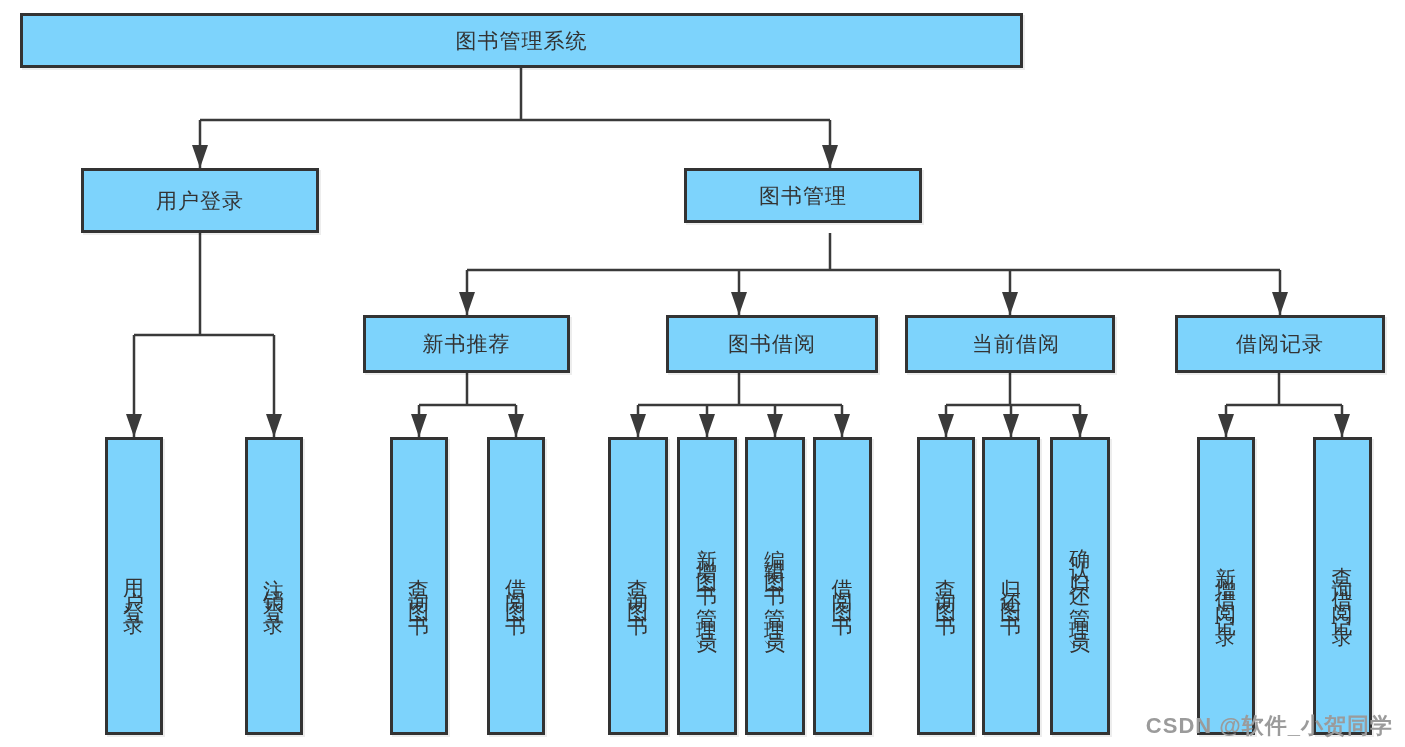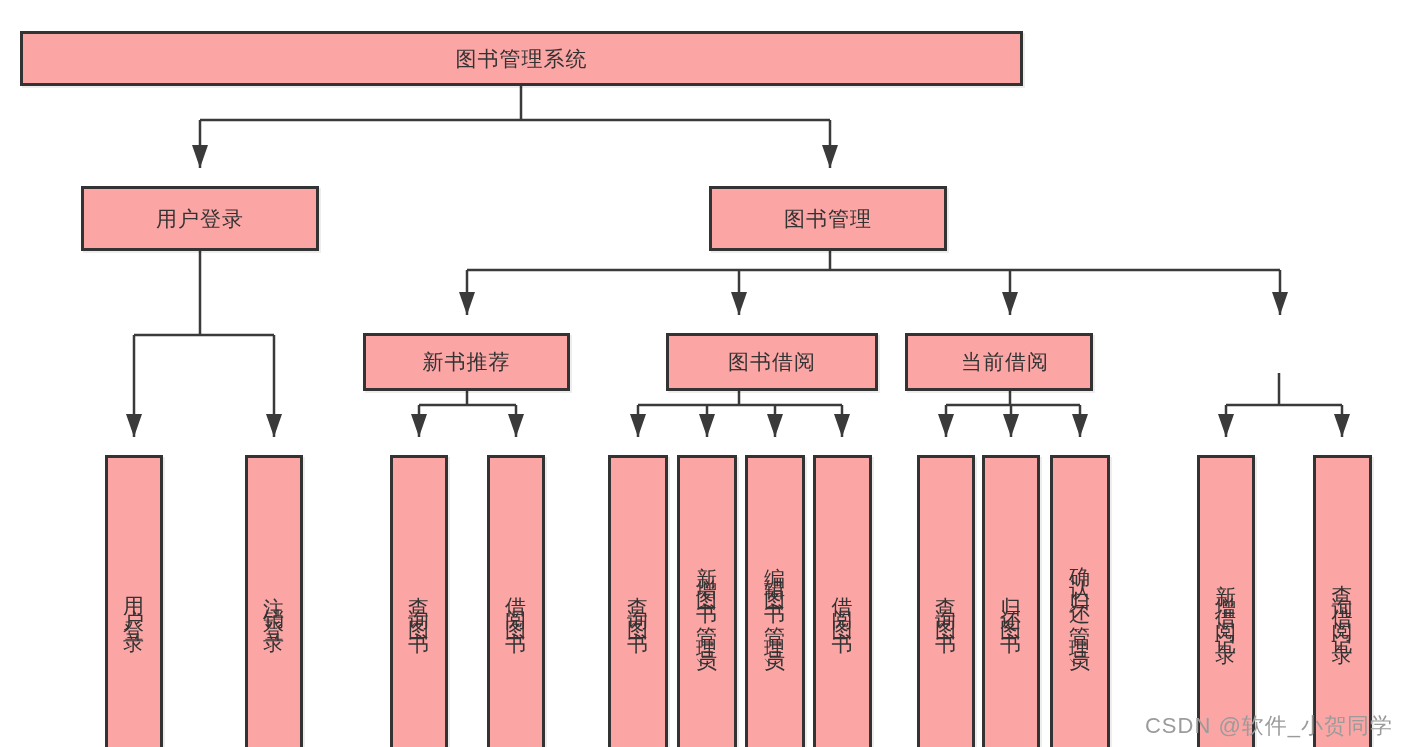--- a/index.html
+++ b/index.html
@@ -29,49 +29,48 @@
   svg.connectors .trunk {
     stroke: var(--c-line); stroke-width: 2.5; fill: none;
   }
   svg.connectors .arrow-line {
     stroke: var(--c-line); stroke-width: 2.5; fill: none;
   }
   svg.connectors .arrow-head { fill: var(--c-line); }
 
   .node {
     position: absolute;
-    background: #fca5a5;
+    background: #7dd3fc;
     border: 3px solid var(--c-border);
     display: flex;
     align-items: center;
     justify-content: center;
     color: var(--c-text);
     font-size: 21px;
     box-shadow: 2px 2px 0 rgba(0,0,0,0.07);
-    margin-top: 18px;
   }
   .node.h-box { letter-spacing: 1px; }
 
   .node.v-box span {
     writing-mode: vertical-rl;
     letter-spacing: 12px;
     font-size: 21px;
     line-height: 1;
     white-space: nowrap;
   }
 
   
   .n-root  { left: 20px;  top: 13px;  width: 1003px; height: 55px; }
   
   .n-l2a   { left: 81px;  top: 168px; width: 238px; height: 65px; }
-  .n-l2b   { left: 709px; top: 168px; width: 238px; height: 65px; }
+  .n-l2b   { left: 684px; top: 168px; width: 238px; height: 55px; }
   
   .n-l3a   { left: 363px;  top: 315px; width: 207px; height: 58px; text-align: center; }
   .n-l3b   { left: 666px;  top: 315px; width: 212px; height: 58px; }
-  .n-l3c   { left: 905px;  top: 315px; width: 188px; height: 58px; padding-left: 12px; }
+  .n-l3c   { left: 905px;  top: 315px; width: 210px; height: 58px; padding-left: 12px; }
   .n-l3d   { left: 1175px; top: 315px; width: 210px; height: 58px; }
   
   .leaf { top: 437px; height: 298px; }
   .n-f01 { left: 105px;  width: 58px; }
   .n-f02 { left: 245px;  width: 58px; }
   .n-f03 { left: 390px;  width: 58px; }
   .n-f04 { left: 487px;  width: 58px; }
   .n-f05 { left: 608px;  width: 60px; }
   .n-f06 { left: 677px;  width: 60px; }
   .n-f07 { left: 745px;  width: 60px; }
@@ -83,20 +82,21 @@
   .n-f13 { left: 1313px; width: 59px; }
 
   .watermark {
     position: absolute;
     right: 12px; bottom: 6px;
     color: var(--c-watermark);
     font-size: 22px;
     letter-spacing: 1px;
     z-index: 5;
     white-space: nowrap;
+    font-weight: bold;
   }
 </style>
 </head>
 <body>
 
 <div class="stage">
 
   <svg class="connectors" viewBox="0 0 1405 747" xmlns="http://www.w3.org/2000/svg">
     <defs>
       <marker id="arrowhead" markerUnits="userSpaceOnUse" markerWidth="26" markerHeight="20" refX="23" refY="10" orient="auto">
@@ -141,20 +141,21 @@
   </svg>
 
   <div class="node h-box n-root">图书管理系统</div>
 
   <div class="node h-box n-l2a">用户登录</div>
   <div class="node h-box n-l2b">图书管理</div>
 
   <div class="node h-box n-l3a">新书推荐</div>
   <div class="node h-box n-l3b">图书借阅</div>
   <div class="node h-box n-l3c">当前借阅</div>
+  <div class="node h-box n-l3d">借阅记录</div>
 
   <div class="node v-box leaf n-f01">
     <span>用户登录</span>
   </div>
   <div class="node v-box leaf n-f02">
     <span>注销登录</span>
   </div>
   <div class="node v-box leaf n-f03">
     <span>查询图书</span>
   </div>

